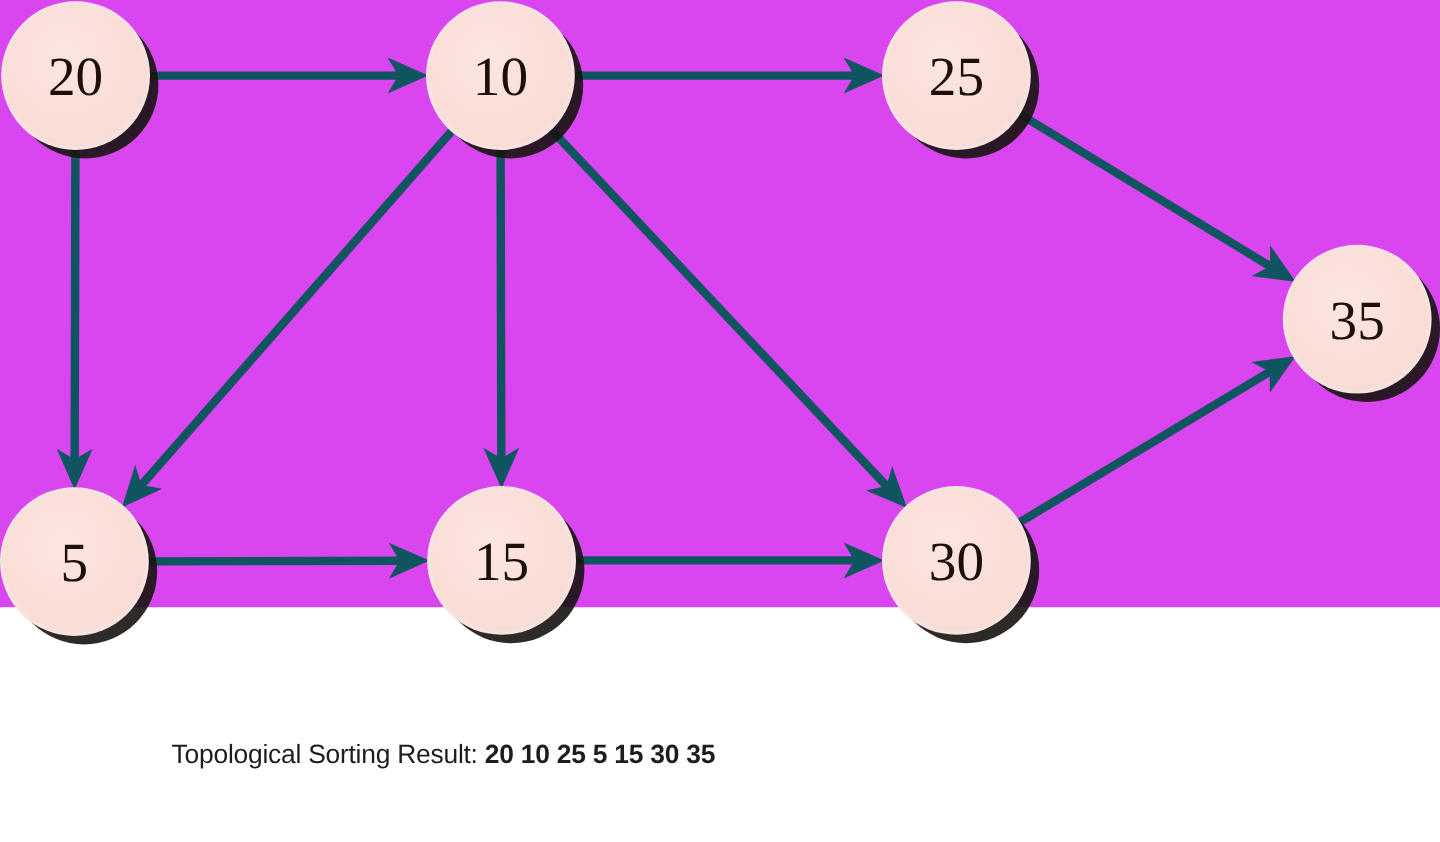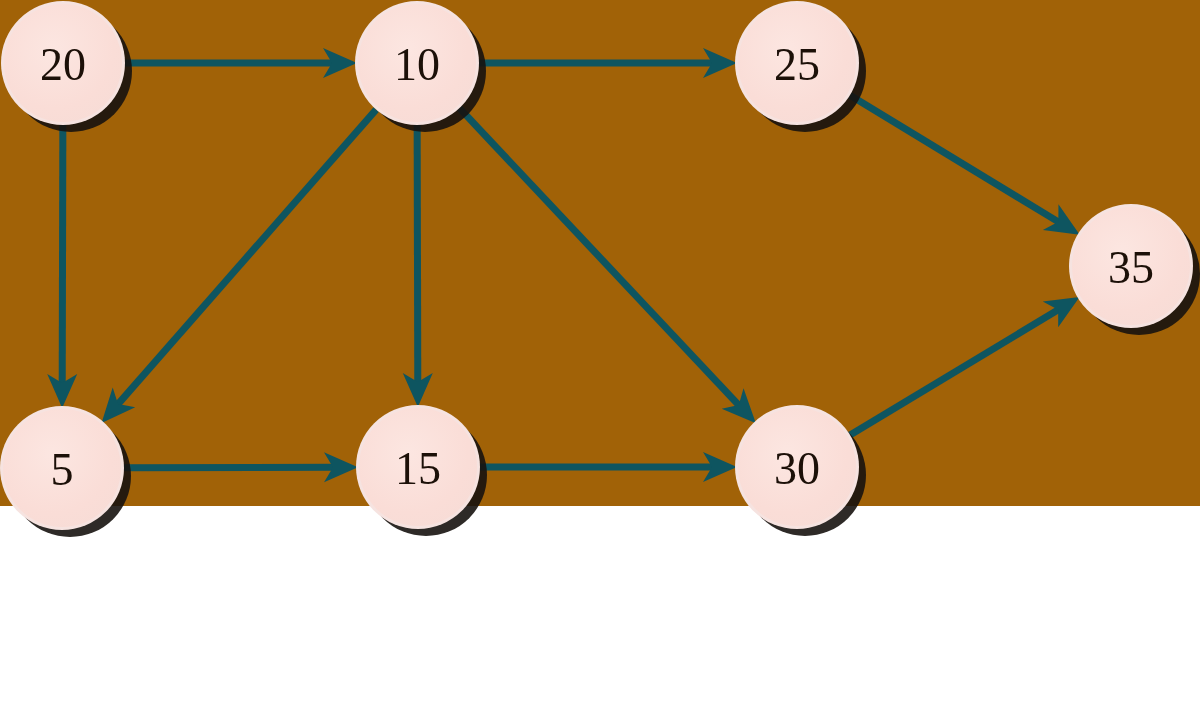--- a/index.html
+++ b/index.html
@@ -9,21 +9,21 @@
   body {
     width: 1200px;
     height: 702px;
     overflow: hidden;
     font-family: "Liberation Sans", sans-serif;
   }
   #stage {
     position: relative;
     width: 1200px;
     height: 506px;
-    background: #a16207;
+    background: #d946ef;
   }
   #graph-svg {
     position: absolute;
     top: 0;
     left: 0;
     width: 1200px;
     height: 702px;
     display: block;
   }
   .node-circle {
@@ -154,14 +154,17 @@
         </g>
         <g>
           <circle cx="805" cy="475" r="61" fill="#17130f" opacity="0.9"></circle>
           <circle cx="797" cy="467" r="62" fill="#F6E3E0"></circle>
           <circle class="node-circle" cx="797" cy="467" r="59" fill="url(#nodeGrad)"></circle>
           <text class="node-label" x="797" y="468">30</text>
         </g>
       </g>
   </svg>
 
+  <div class="caption">
+    <span class="caption-prefix">Topological Sorting Result: </span><span class="caption-order">20 10 25 5 15 30 35</span>
+  </div>
 
 </div>
 
 </body></html>

